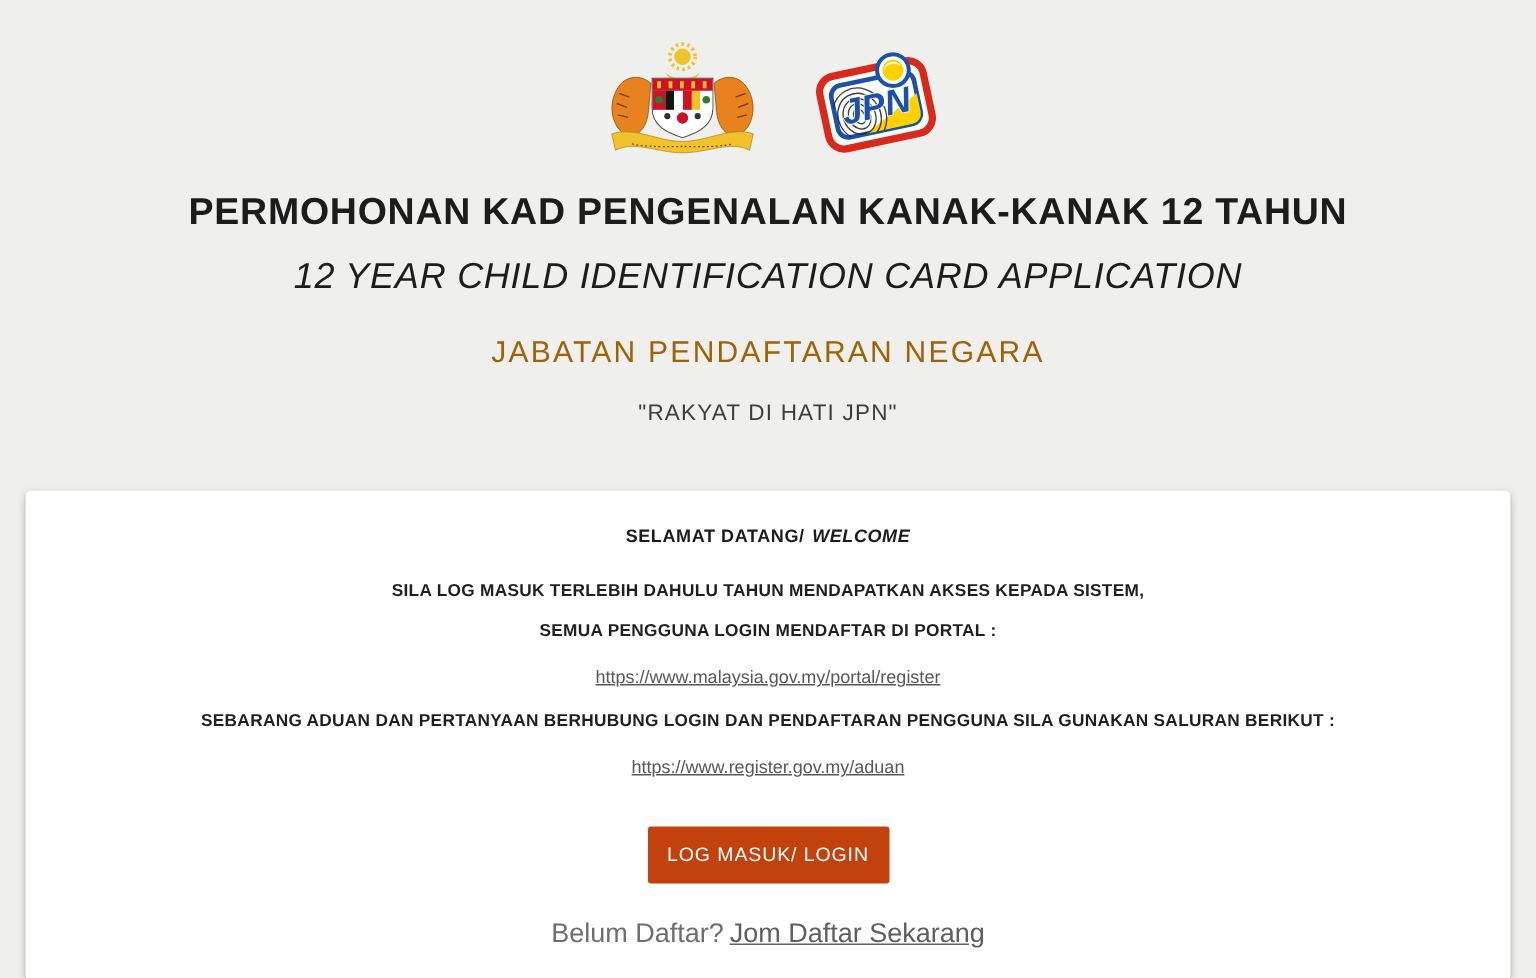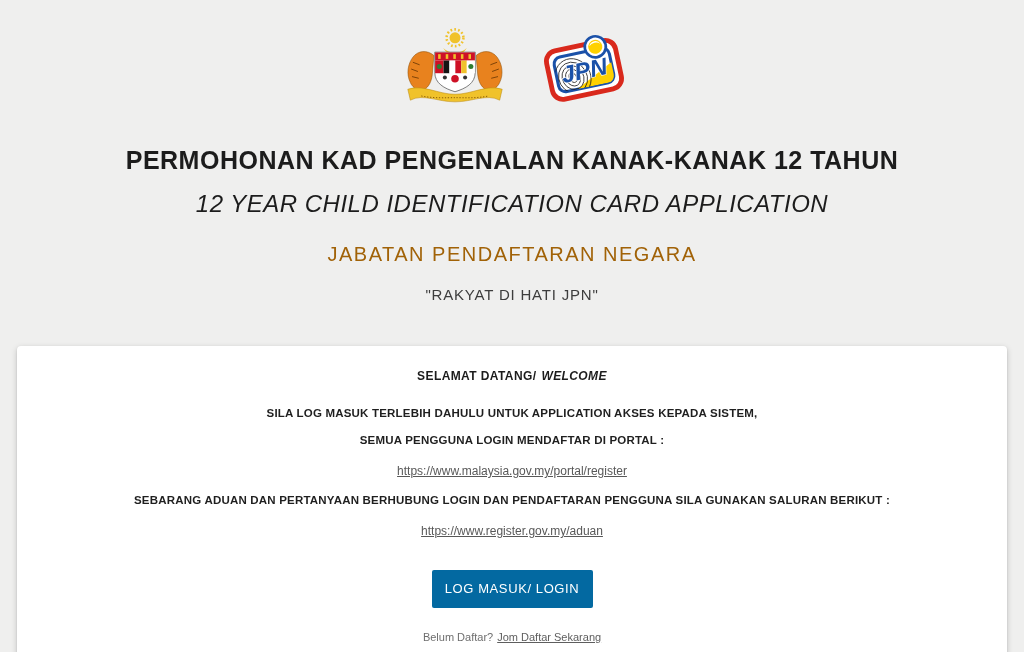--- a/index.html
+++ b/index.html
@@ -10,21 +10,21 @@
     overflow: hidden;
   }
   .header { padding-top: 26px; text-align: center; }
   .logos {
     display: flex; justify-content: center; align-items: center;
     gap: 26px; height: 86px;
   }
   .coat-of-arms svg { display: block; }
   .jpn-logo svg { display: block; }
   .title-ms {
-    margin-top: 34px;
+    margin-top: 15px;
     font-size: 25px; font-weight: bold; color: #1c1c1c;
     letter-spacing: 0.5px;
   }
   .title-en {
     margin-top: 15px;
     font-size: 24px; font-weight: normal; font-style: italic; color: #1c1c1c;
     letter-spacing: 0.5px;
   }
   .dept {
     margin-top: 25px;
@@ -48,26 +48,26 @@
   .notice { margin-top: 24px; display: flex; flex-direction: column; gap: 15px; }
   .notice-line {
     font-size: 11.5px; font-weight: bold; color: #1f1f1f; letter-spacing: 0.2px;
   }
   .link-line a {
     font-size: 12px; color: #585858; text-decoration: underline; cursor: pointer;
   }
   .login-btn {
     display: inline-block; margin-top: 31px;
     width: 161px; height: 38px; line-height: 38px;
-    background: #0369a1; border: none; border-radius: 2px;
+    background: #c2410c; border: none; border-radius: 2px;
     color: #ffffff; font-size: 13px; letter-spacing: 0.6px;
     font-family: "Liberation Sans", sans-serif;
     cursor: pointer; text-align: center;
   }
-  .register-row { margin-top: 23px; font-size: 11px; color: #6e6e6e; }
+  .register-row { margin-top: 23px; font-size: 18px; color: #6e6e6e; }
   .register-row a { color: #5e5e5e; text-decoration: underline; cursor: pointer; margin-left: 4px; }
 </style>
 </head>
 <body>
 
 <div class="header">
 
   <div class="logos">
 
     <div class="coat-of-arms">
@@ -148,21 +148,21 @@
   <div class="slogan">"RAKYAT DI HATI JPN"</div>
 </div>
 
 <div class="card">
 
   <div class="welcome-title">
     <span>SELAMAT DATANG/</span><span class="en">WELCOME</span>
   </div>
 
   <div class="notice">
-    <div class="notice-line">SILA LOG MASUK TERLEBIH DAHULU UNTUK APPLICATION AKSES KEPADA SISTEM,</div>
+    <div class="notice-line">SILA LOG MASUK TERLEBIH DAHULU TAHUN MENDAPATKAN AKSES KEPADA SISTEM,</div>
     <div class="notice-line">SEMUA PENGGUNA LOGIN MENDAFTAR DI PORTAL :</div>
     <div class="link-line">
       <a href="#">https://www.malaysia.gov.my/portal/register</a>
     </div>
     <div class="notice-line">SEBARANG ADUAN DAN PERTANYAAN BERHUBUNG LOGIN DAN PENDAFTARAN PENGGUNA SILA GUNAKAN SALURAN BERIKUT :</div>
     <div class="link-line">
       <a href="#">https://www.register.gov.my/aduan</a>
     </div>
   </div>
 

